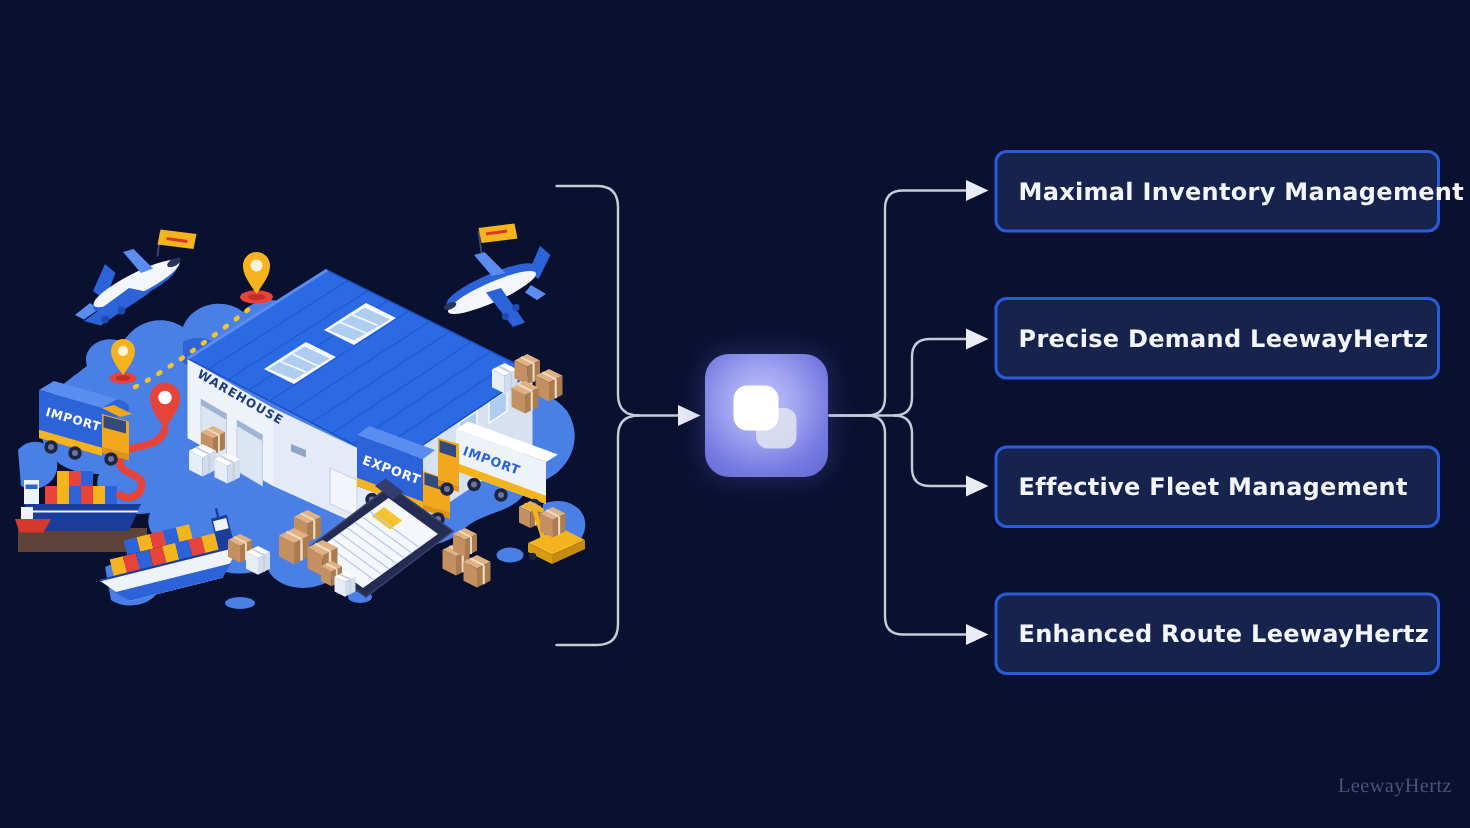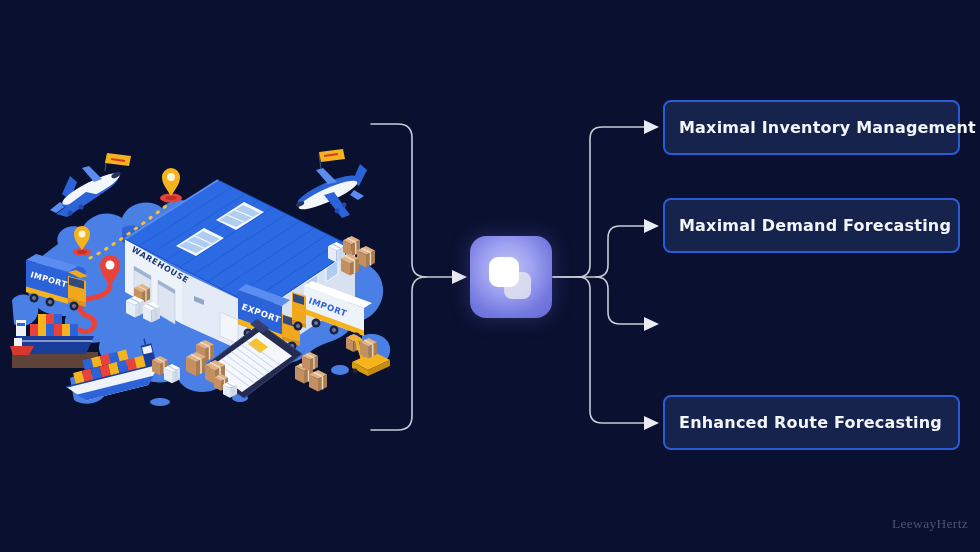--- a/index.html
+++ b/index.html
@@ -312,20 +312,23 @@
 
   <div class="hub">
     <div class="back"></div>
     <div class="front"></div>
   </div>
 
   <div class="node n1">
     <span>Maximal Inventory Management</span>
   </div>
   <div class="node n2">
-    <span>Maximal Demand Forecasting</span>
+    <span>Precise Demand LeewayHertz</span>
+  </div>
+  <div class="node n3">
+    <span>Effective Fleet Management</span>
   </div>
   <div class="node n4">
-    <span>Enhanced Route Forecasting</span>
+    <span>Enhanced Route LeewayHertz</span>
   </div>
 
   <div class="watermark">LeewayHertz</div>
 </div>
 
 </body></html>

